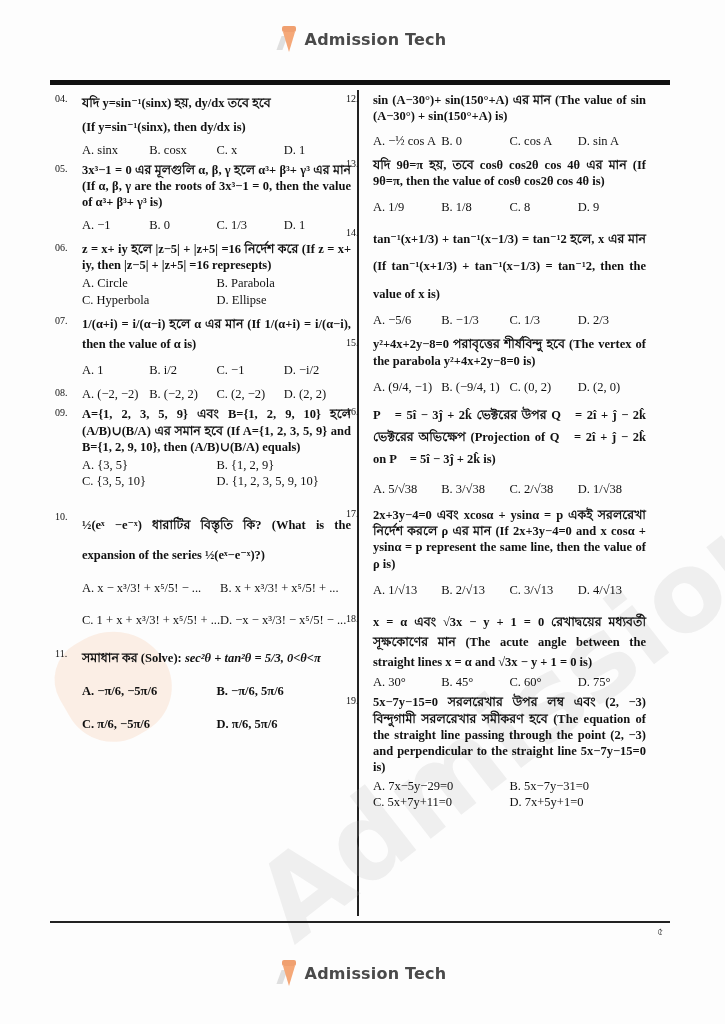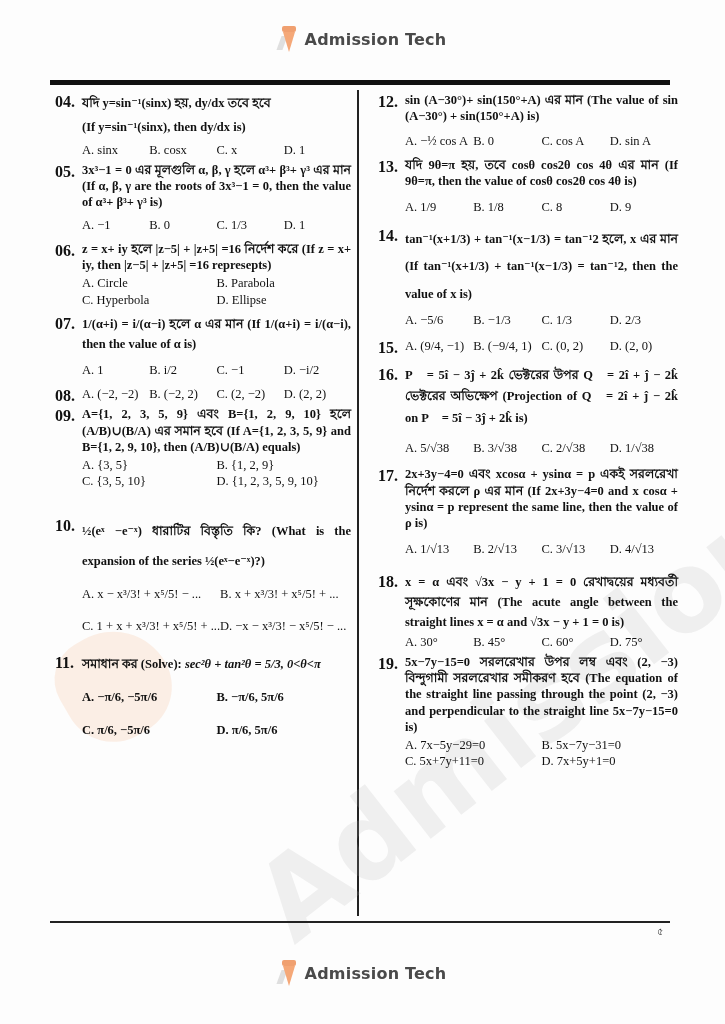--- a/index.html
+++ b/index.html
@@ -15,24 +15,24 @@
   .brand-logo .shadow { position: absolute; left: 0; top: 10px; width: 6px; height: 14px; background: #ccc; transform: skewX(-20deg); opacity: .6; }
   .brand-text { font-family: "DejaVu Sans", sans-serif; font-weight: bold; font-size: 16px; color: #4a4a4a; letter-spacing: 0.2px; }
 
   .rule-top { position: absolute; left: 50px; top: 80px; width: 620px; height: 5px; background: #111; }
   .rule-bottom { position: absolute; left: 50px; top: 921px; width: 620px; height: 2px; background: #222; }
   .col-divider { position: absolute; left: 357px; top: 90px; width: 1.5px; height: 826px; background: #222; }
   .page-num { position: absolute; left: 657px; top: 925px; font-size: 10px; font-family: "DejaVu Sans", sans-serif; color: #333; }
 
   .col { position: absolute; top: 92px; }
   .col-left { left: 55px; width: 296px; }
-  .col-right { left: 378px; width: 300px; }
+  .col-right { left: 346px; width: 300px; }
 
   .q { position: relative; margin-bottom: 3px; }
-  .q-num { position: absolute; left: 0; top: 0; font-weight: bold; font-size: 16px; }
+  .q-num { position: absolute; left: 0; top: 0; font-weight: normal; font-size: 10px; }
   .q-text { margin-left: 27px; font-weight: bold; text-align: justify; }
   .q-text .math { font-style: italic; font-weight: bold; }
   .opts { margin-left: 27px; display: grid; font-weight: normal; margin-top: 2px; }
   .opts.four { grid-template-columns: 1fr 1fr 1fr 1fr; }
   .opts.two { grid-template-columns: 1fr 1fr; }
   .opt { white-space: nowrap; }
 
   .watermark { position: absolute; left: 60px; top: 300px; width: 620px; height: 500px; pointer-events: none; }
   .wm-text { position: absolute; left: 110px; top: 250px; transform: rotate(-38deg); font-family: "DejaVu Sans", sans-serif; font-weight: bold; font-size: 110px; color: rgba(180,180,180,0.18); white-space: nowrap; }
   .wm-hand { position: absolute; left: 0; top: 330px; width: 110px; height: 110px; background: rgba(245,170,120,0.18); border-radius: 40% 60% 50% 50%; transform: rotate(-30deg); }
@@ -118,21 +118,21 @@
   <div class="q" style="margin-bottom:4px;">
     <span class="q-num">08.</span>
     <div class="opts four">
       <span class="opt">A. (−2, −2)</span>
       <span class="opt">B. (−2, 2)</span>
       <span class="opt">C. (2, −2)</span>
       <span class="opt">D. (2, 2)</span>
     </div>
   </div>
 
-  <div class="q" style="margin-bottom:26px;">
+  <div class="q" style="margin-bottom:20px;">
     <span class="q-num">09.</span>
     <div class="q-text">
       <span>A={1, 2, 3, 5, 9} এবং B={1, 2, 9, 10} হলে (A/B)∪(B/A) এর সমান হবে</span>
       <span>(If A={1, 2, 3, 5, 9} and B={1, 2, 9, 10}, then (A/B)∪(B/A) equals)</span>
     </div>
     <div class="opts two">
       <span class="opt">A. {3, 5}</span>
       <span class="opt">B. {1, 2, 9}</span>
       <span class="opt">C. {3, 5, 10}</span>
       <span class="opt">D. {1, 2, 3, 5, 9, 10}</span>
@@ -207,20 +207,24 @@
     <div class="opts four" style="margin-top:4px;">
       <span class="opt">A. −5/6</span>
       <span class="opt">B. −1/3</span>
       <span class="opt">C. 1/3</span>
       <span class="opt">D. 2/3</span>
     </div>
   </div>
 
   <div class="q" style="margin-bottom:10px;">
     <span class="q-num">15.</span>
+    <div class="q-text">
+      <span>y²+4x+2y−8=0 পরাবৃত্তের শীর্ষবিন্দু হবে</span>
+      <span>(The vertex of the parabola y²+4x+2y−8=0 is)</span>
+    </div>
     <div class="opts four" style="margin-top:10px;">
       <span class="opt">A. (9/4, −1)</span>
       <span class="opt">B. (−9/4, 1)</span>
       <span class="opt">C. (0, 2)</span>
       <span class="opt">D. (2, 0)</span>
     </div>
   </div>
 
   <div class="q" style="margin-bottom:10px;">
     <span class="q-num">16.</span>

